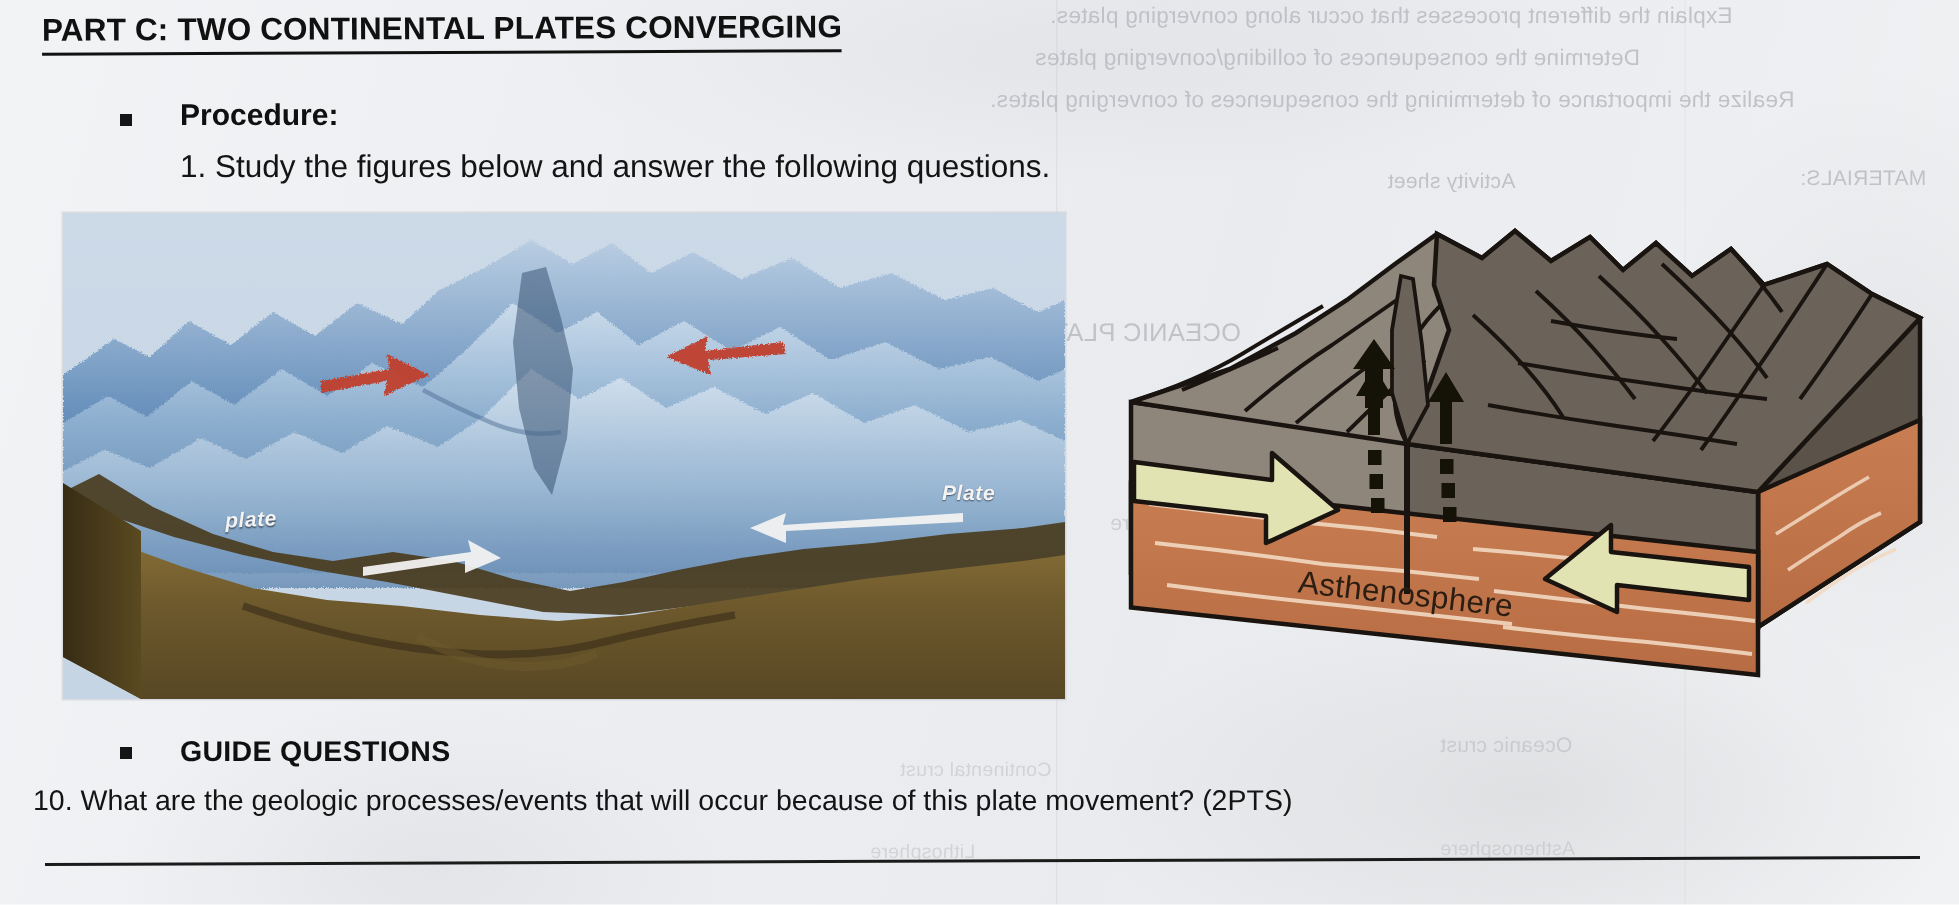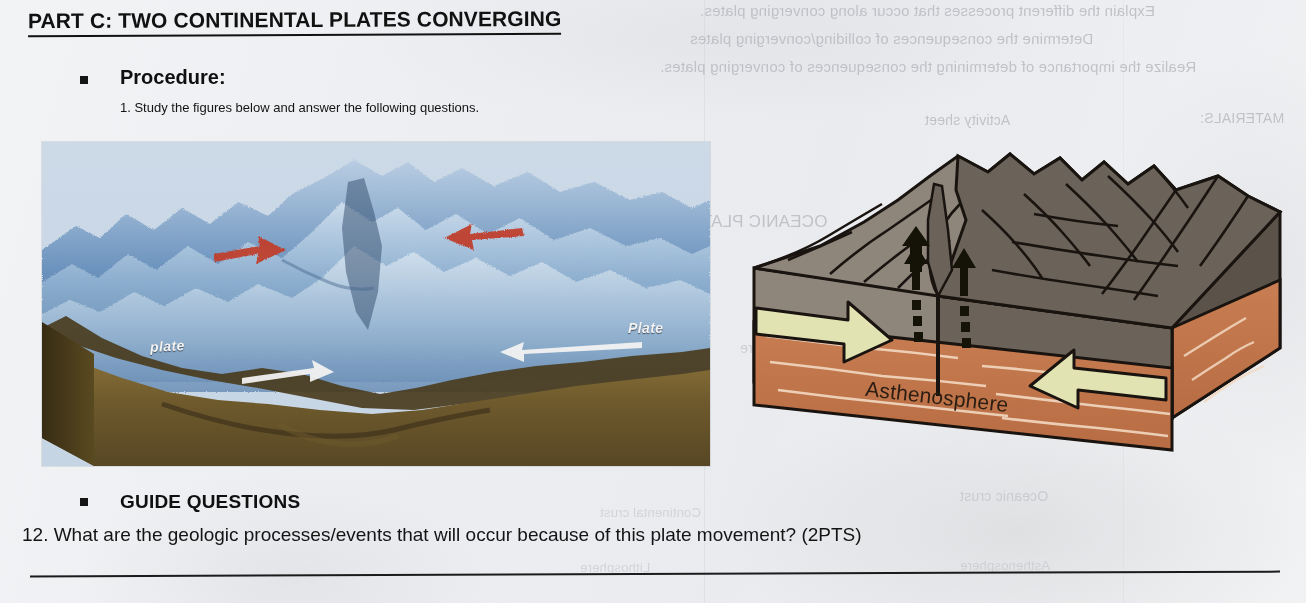--- a/index.html
+++ b/index.html
@@ -22,21 +22,21 @@
   .bleed{position:absolute;color:#b9bbc0;transform:scaleX(-1);
     font-family:"Liberation Sans", sans-serif;white-space:nowrap;
     opacity:.85;letter-spacing:.2px;pointer-events:none;}
 
   
   .title{position:absolute;left:28px;top:8px;font-size:21px;font-weight:bold;
     color:#111;letter-spacing:.1px;border-bottom:2.5px solid #111;padding-bottom:2px;
     transform:rotate(-0.25deg);}
   .bullet{position:absolute;width:8px;height:8px;background:#151515;}
   .lbl-procedure{position:absolute;left:120px;top:66px;font-size:20px;font-weight:bold;color:#101010;}
-  .lbl-step1{position:absolute;left:120px;top:100px;font-size:13px;color:#141414;font-weight:500;}
+  .lbl-step1{position:absolute;left:120px;top:100px;font-size:21px;color:#141414;font-weight:500;}
   .lbl-guide{position:absolute;left:120px;top:491px;font-size:19px;font-weight:bold;color:#101010;letter-spacing:.2px;text-align:center;}
   .lbl-q10{position:absolute;left:22px;top:524px;font-size:19px;color:#141414;font-weight:500;}
   .answer-rule{position:absolute;left:30px;top:573px;width:1250px;height:0;
     border-top:2px solid #1b1b1b;transform:rotate(-0.22deg);}
 
   
   .fig-left{position:absolute;left:42px;top:142px;width:668px;height:324px;
     background:#cfdbe8;overflow:hidden;box-shadow:0 0 0 1px rgba(150,160,170,.25);}
   .fl-sky{position:absolute;inset:0;background:linear-gradient(180deg,#ccd9e7 0%,#c9d7e6 55%,#c6d5e4 100%);}
 
@@ -243,14 +243,14 @@
       <rect x="209" y="172" width="9" height="10"></rect>
       <rect x="210" y="188" width="9" height="10"></rect>
     </g>
   </svg>
 </div>
 
 <div class="asth-label">Asthenosphere</div>
 
 <div class="bullet" style="left:80px;top:498px;"></div>
 <div class="lbl-guide">GUIDE QUESTIONS</div>
-<div class="lbl-q10">12. What are the geologic processes/events that will occur because of this plate movement? (2PTS)</div>
+<div class="lbl-q10">10. What are the geologic processes/events that will occur because of this plate movement? (2PTS)</div>
 <div class="answer-rule"></div>
 
 </body></html>

